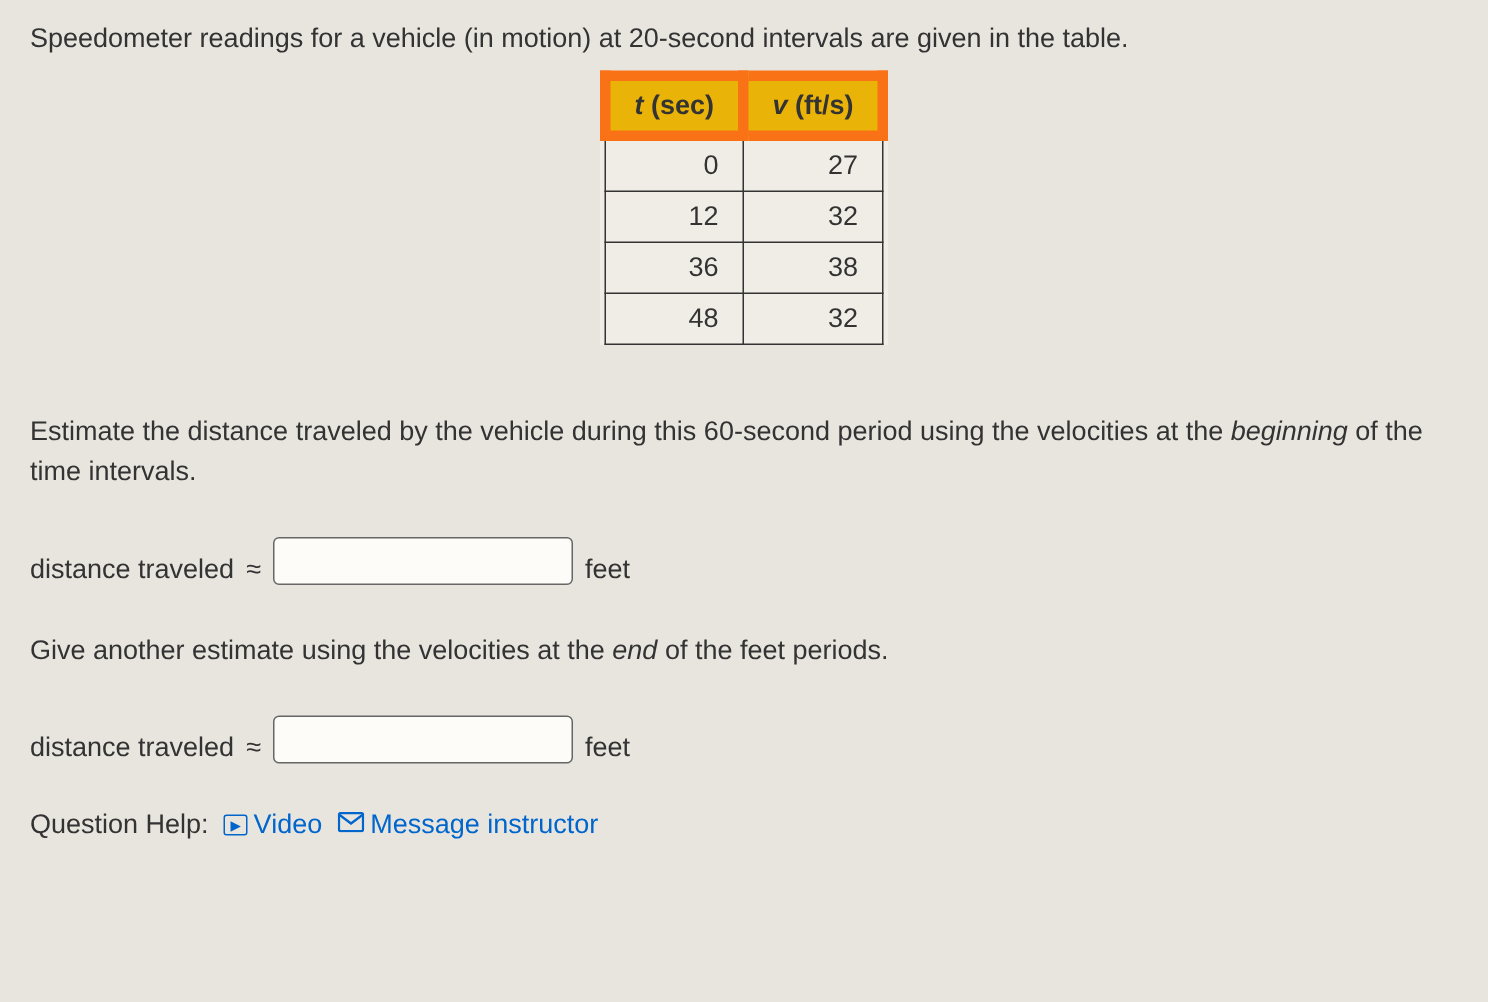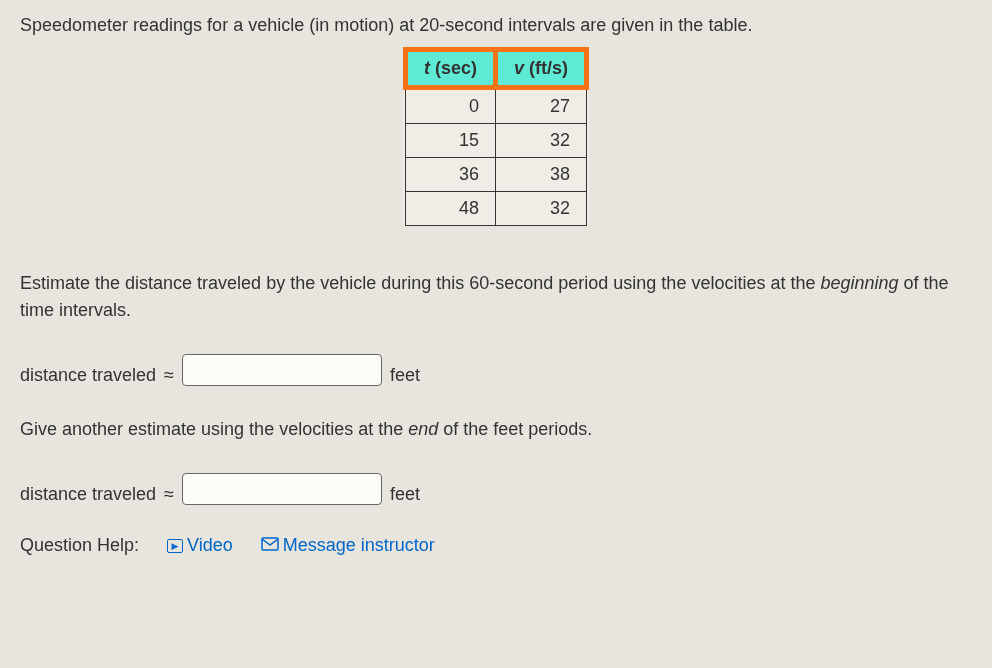--- a/index.html
+++ b/index.html
@@ -19,26 +19,26 @@
     .problem-text {
       margin-bottom: 8px;
       line-height: 1.5;
     }
     .data-table {
       margin: 0 auto 30px auto;
       border-collapse: collapse;
       background-color: #f0ede6;
     }
     .data-table th {
-      border: 5px solid #f97316;
+      border: 7px solid #f97316;
       padding: 6px 16px;
       text-align: right;
       font-weight: bold;
       font-style: italic;
-      background-color: #5eead4;
+      background-color: #eab308;
     }
     .data-table th .unit {
       font-style: normal;
       font-weight: bold;
     }
     .data-table td {
       border: 1px solid #333;
       padding: 6px 16px;
       text-align: right;
       min-width: 70px;
@@ -68,21 +68,21 @@
       padding: 4px 8px;
       font-size: 16px;
       background-color: #fdfcf9;
     }
     .approx {
       font-size: 18px;
     }
     .question-help {
       display: flex;
       align-items: center;
-      gap: 28px;
+      gap: 10px;
       margin-top: 20px;
     }
     .help-link {
       color: #0066cc;
       text-decoration: none;
       display: inline-flex;
       align-items: center;
       gap: 4px;
     }
     .icon-box {
@@ -114,21 +114,21 @@
       <th><span>t</span><span class="unit"> (sec)</span></th>
       <th><span>v</span><span class="unit"> (ft/s)</span></th>
     </tr>
   </thead>
   <tbody>
     <tr>
       <td>0</td>
       <td>27</td>
     </tr>
     <tr>
-      <td>15</td>
+      <td>12</td>
       <td>32</td>
     </tr>
     <tr>
       <td>36</td>
       <td>38</td>
     </tr>
     <tr>
       <td>48</td>
       <td>32</td>
     </tr>

